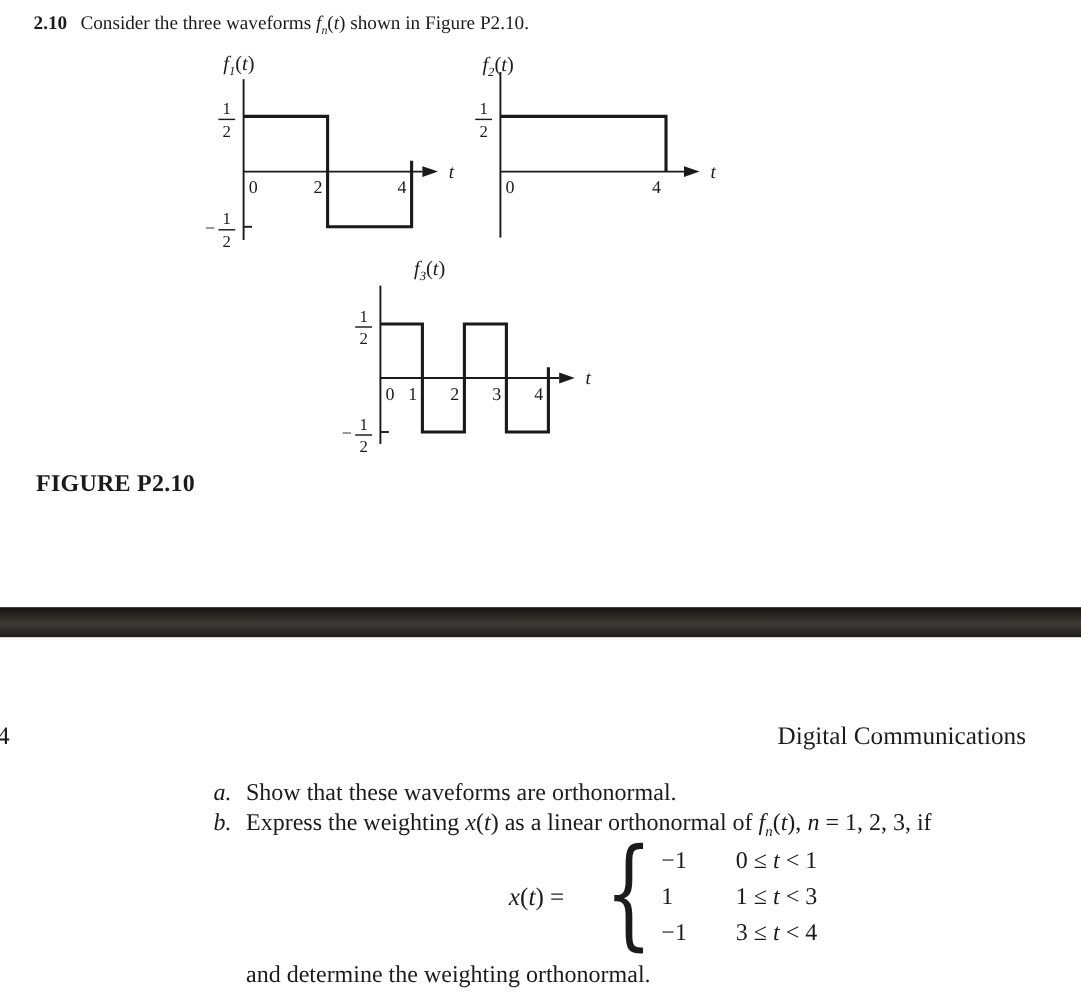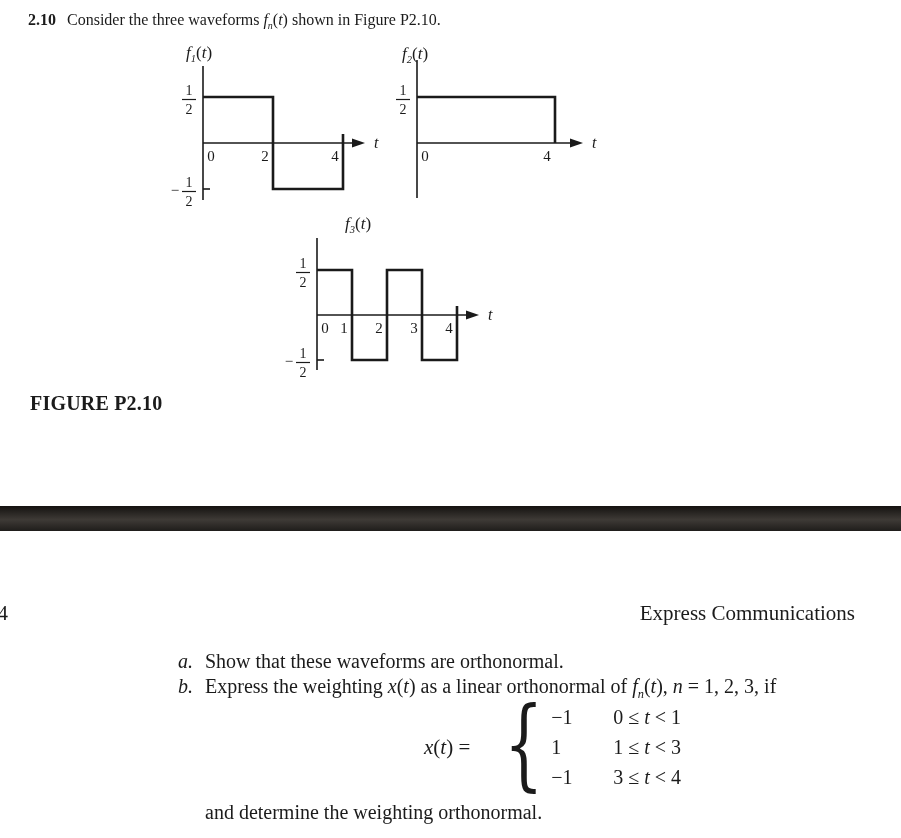--- a/index.html
+++ b/index.html
@@ -136,21 +136,21 @@
       <line x1="19" y1="148" x2="26" y2="148" stroke="#1a1a1a" stroke-width="1.6"></line>
       <path d="M 19 58 L 54 58 L 54 148 L 89 148 L 89 58 L 124 58 L 124 148 L 159 148 L 159 94" fill="none" stroke="#1a1a1a" stroke-width="2.6" stroke-linejoin="miter"></path>
     </svg>
 </div>
 
 <div class="abs" id="figure-label">FIGURE P2.10</div>
 
 <div class="abs" id="page-break-bar" style="background: linear-gradient(rgb(20, 18, 16) 0%, rgb(62, 58, 54) 55%, rgb(31, 29, 27) 100%);"></div>
 
 <div class="abs" id="page-number">34</div>
-<div class="abs" id="running-head">Express Communications</div>
+<div class="abs" id="running-head">Digital Communications</div>
 
 <div class="abs prob-item" id="item-a">
   <span class="marker">a.</span><span>Show that these waveforms are orthonormal.</span>
 </div>
 
 <div class="abs prob-item" id="item-b">
   <span class="marker">b.</span><span>Express the weighting </span><span class="it">x</span><span>(</span><span class="it">t</span><span>)</span><span> as a linear orthonormal of </span><span class="it">f</span><sub class="it">n</sub><span>(</span><span class="it">t</span><span>),</span><span class="it nvar">n</span><span> = 1, 2, 3, if</span>
 </div>
 
 <div class="abs" id="piecewise">

